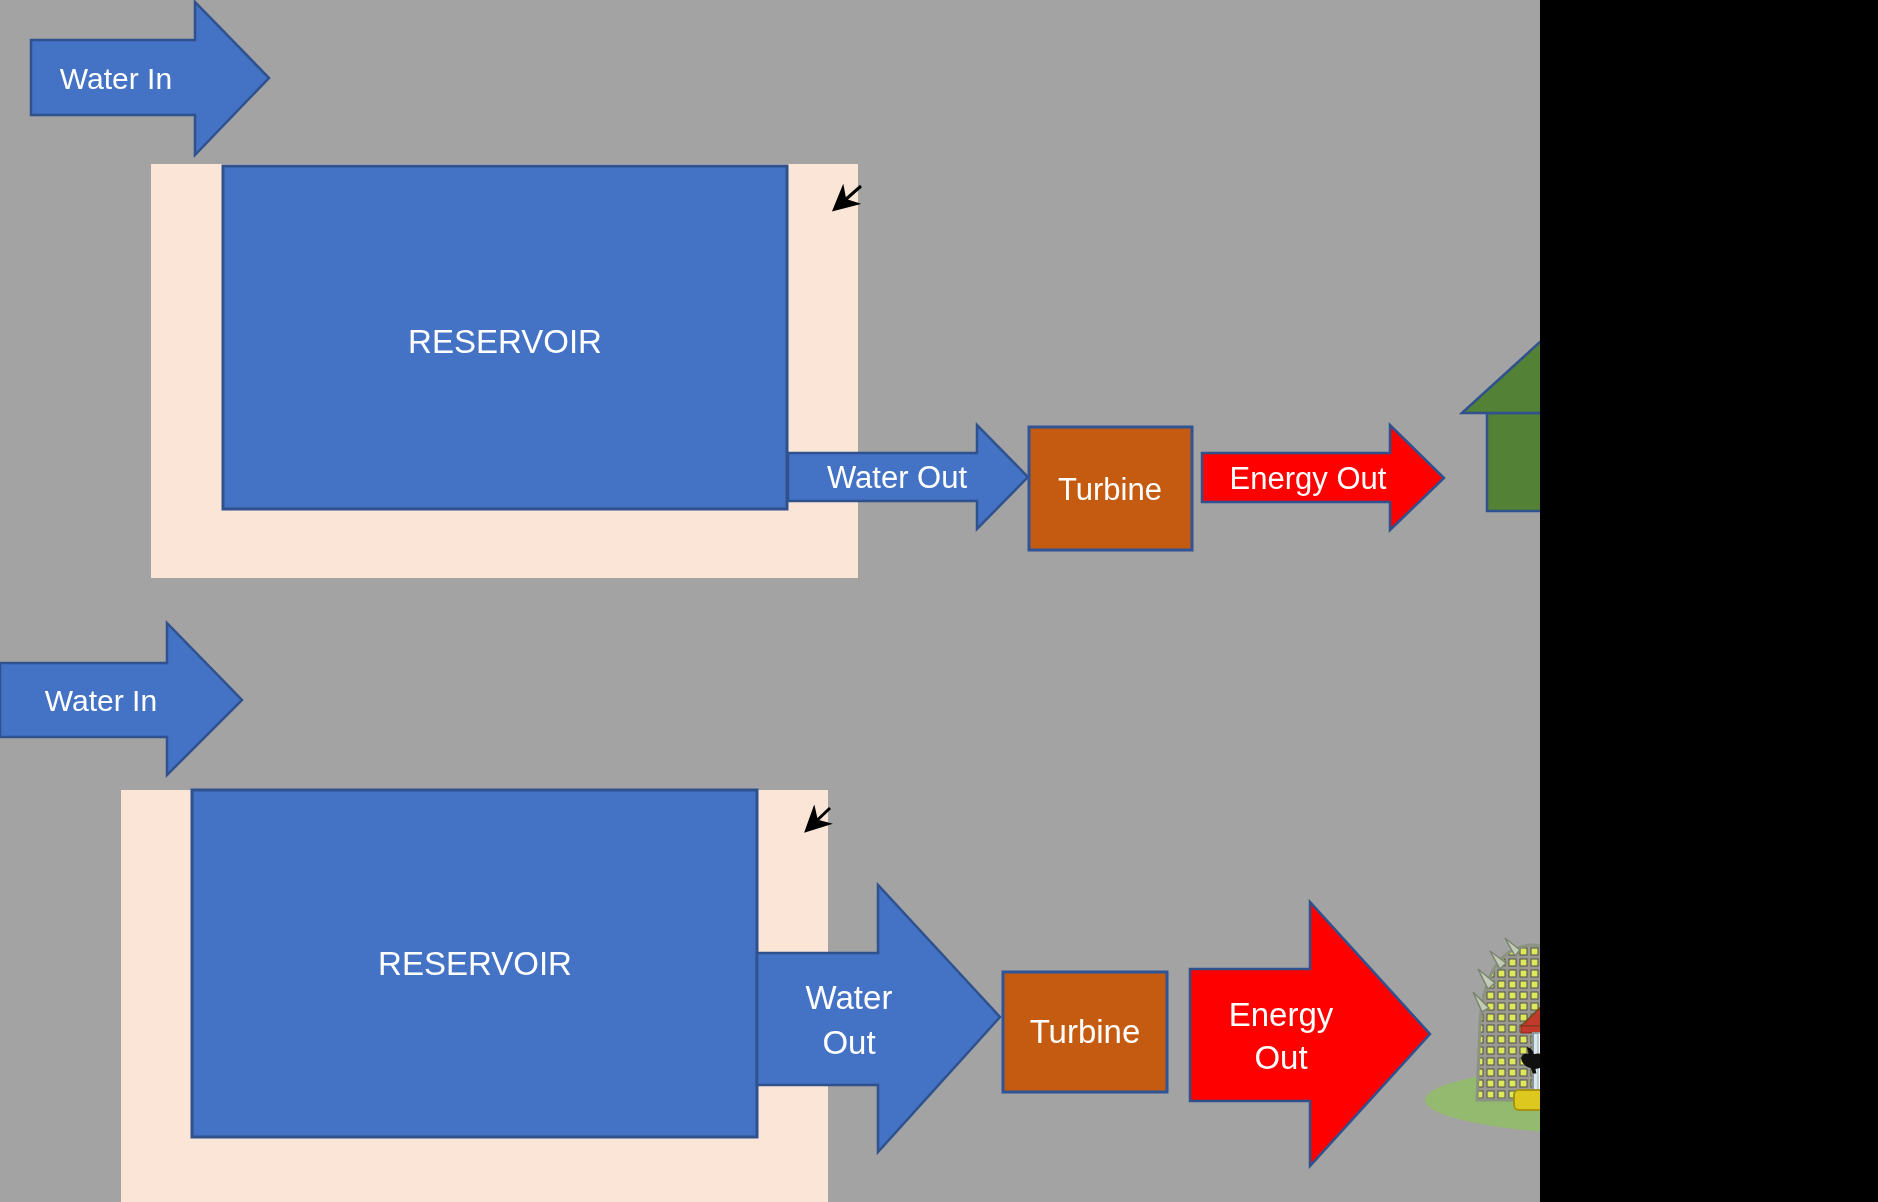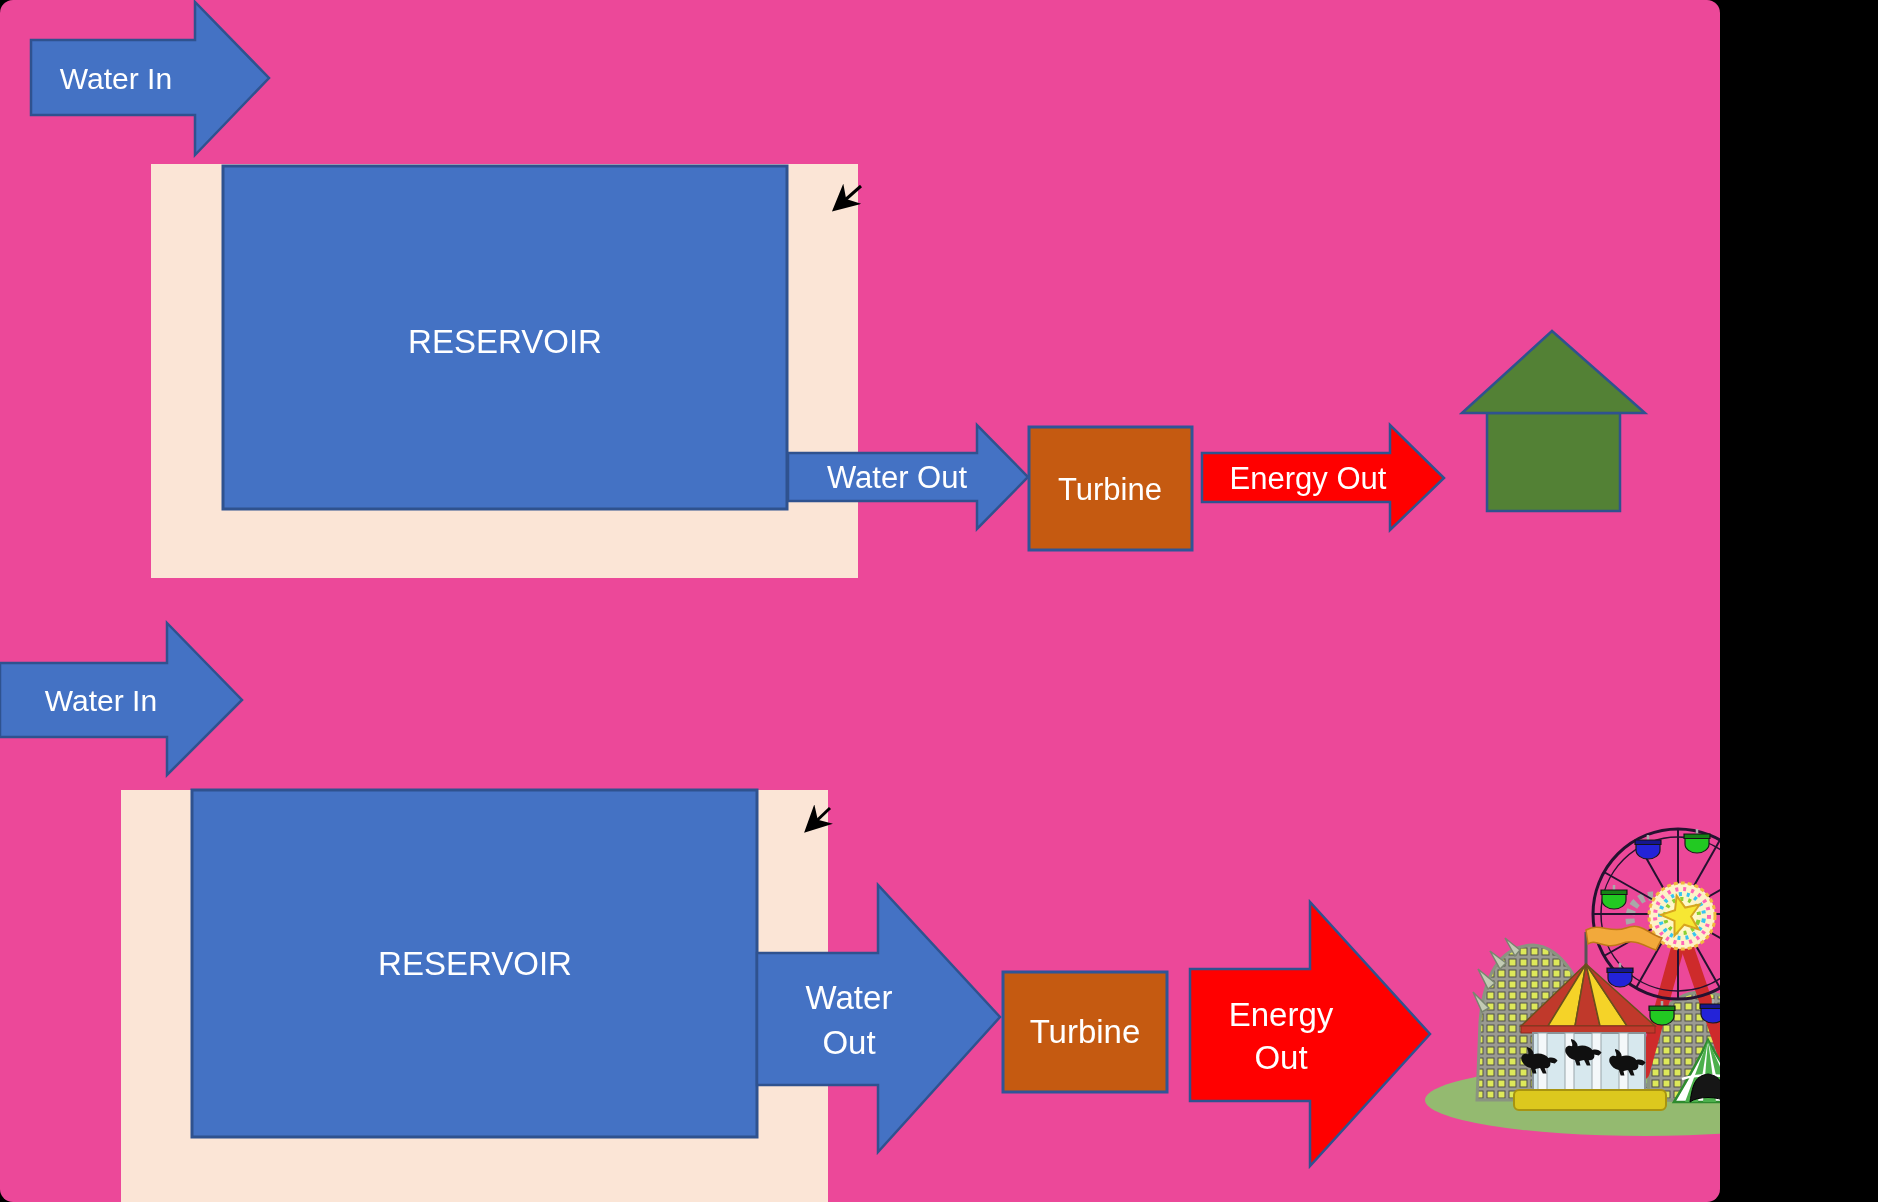--- a/index.html
+++ b/index.html
@@ -1,16 +1,16 @@
 <!DOCTYPE html>
 <html><head>
 <meta charset="utf-8">
 <style>
   html,body{margin:0;padding:0;background:#000;}
-  .stage{position:relative;width:1720px;height:1202px;background:#ec4899;overflow:hidden;border-radius:13px;}
+  .stage{position:relative;width:1540px;height:1202px;background:#a3a3a3;overflow:hidden;}
   svg{display:block;}
   text{font-family:"Liberation Sans",sans-serif;fill:#ffffff;text-anchor:middle;}
   .t30{font-size:30px;}
   .t31{font-size:31px;}
   .t33{font-size:33px;}
   .blue-shape{stroke:#2F528F;stroke-width:2.5;}
   .red-shape{stroke:#2F528F;stroke-width:2.5;}
   .turbine-shape{stroke:#2F5597;stroke-width:3;}
   .house-shape{stroke:#2F528F;stroke-width:2.5;}
   .resv{stroke:#2F528F;stroke-width:3;}

